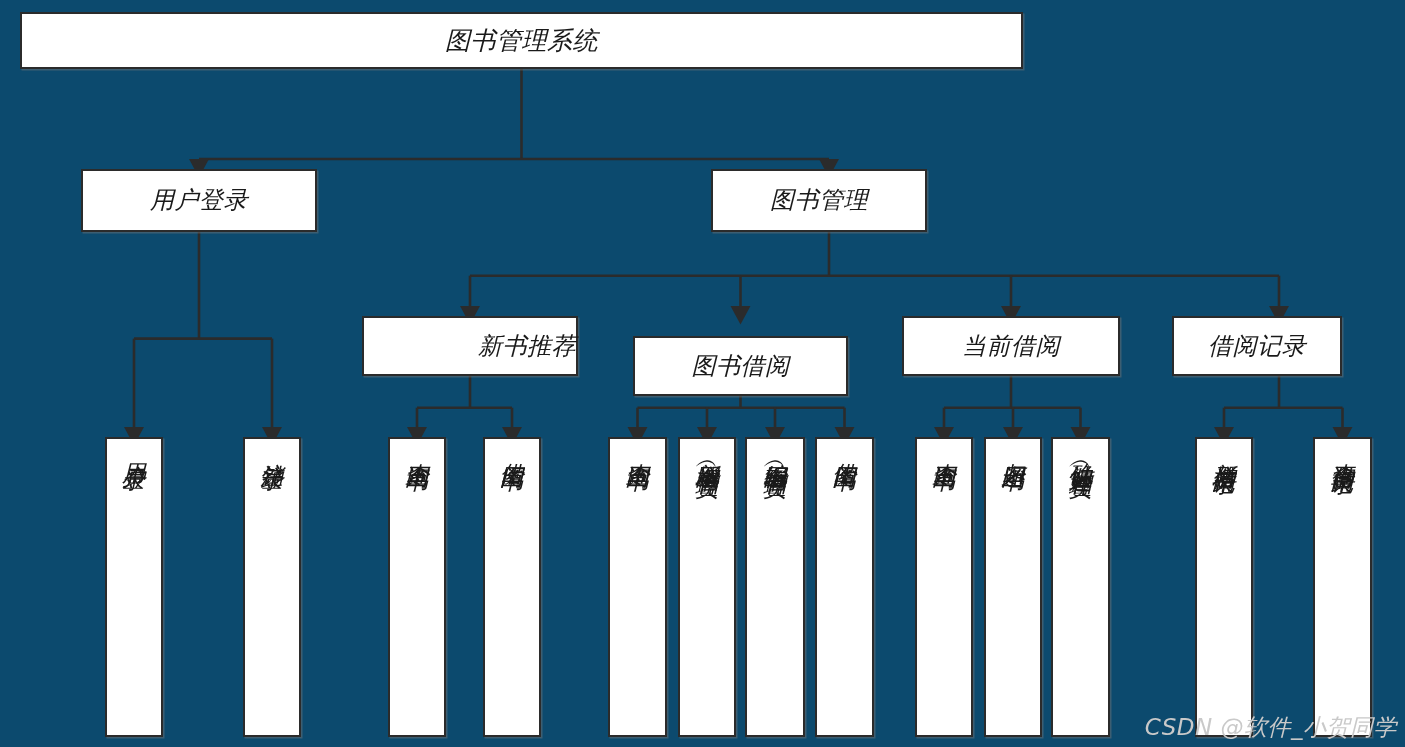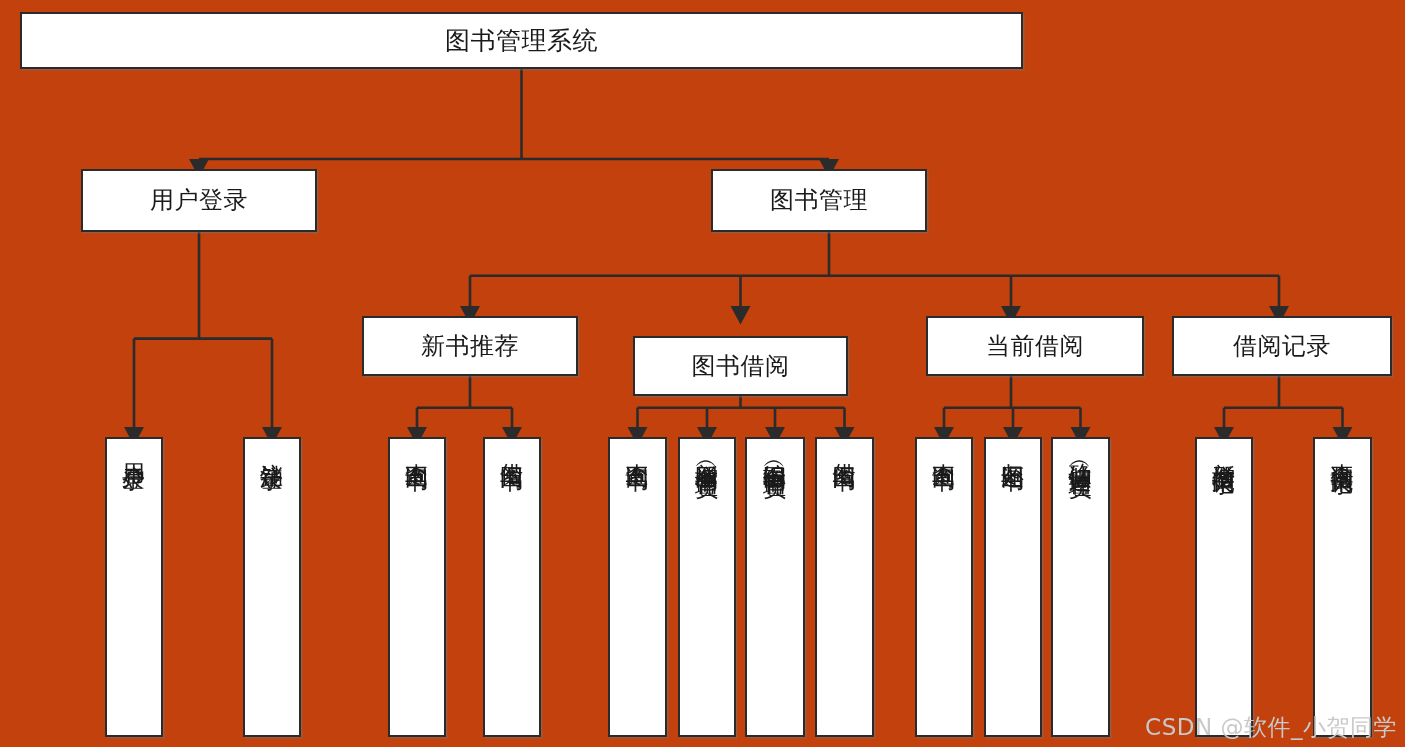--- a/index.html
+++ b/index.html
@@ -8,22 +8,23 @@
     padding: 0;
     background: #ffffff;
   }
   body {
     font-family: "DejaVu Sans", "Liberation Sans", sans-serif;
   }
   #diagram-root {
     position: relative;
     width: 1405px;
     height: 747px;
-    background: #c2410c;
+    background: #0c4a6e;
     overflow: hidden;
+    font-style: italic;
   }
   #edges-layer {
     position: absolute;
     left: 0;
     top: 0;
     width: 1405px;
     height: 747px;
     pointer-events: none;
   }
   .node {
@@ -130,30 +131,30 @@
     <span class="node-label">图书管理系统</span>
   </div>
 
   <div class="node horizontal" style="left: 81px; top: 169px; width: 236px; height: 63px;">
     <span class="node-label">用户登录</span>
   </div>
   <div class="node horizontal" style="left: 711px; top: 169px; width: 216px; height: 63px;">
     <span class="node-label">图书管理</span>
   </div>
 
-  <div class="node horizontal" style="left: 362px; top: 316px; width: 216px; height: 60px;">
+  <div class="node horizontal" style="left: 362px; top: 316px; width: 216px; height: 60px; justify-content: flex-end;">
     <span class="node-label">新书推荐</span>
   </div>
   <div class="node horizontal" style="left: 633px; top: 316px; width: 215px; height: 60px; margin-top: 20px;">
     <span class="node-label">图书借阅</span>
   </div>
-  <div class="node horizontal" style="left: 902px; top: 316px; width: 218px; height: 60px; margin-left: 24px;">
+  <div class="node horizontal" style="left: 902px; top: 316px; width: 218px; height: 60px;">
     <span class="node-label">当前借阅</span>
   </div>
-  <div class="node horizontal" style="left: 1172px; top: 316px; width: 220px; height: 60px;">
+  <div class="node horizontal" style="left: 1172px; top: 316px; width: 170px; height: 60px;">
     <span class="node-label">借阅记录</span>
   </div>
 
   <div class="node vertical" style="left: 105px; top: 437px; width: 58px; height: 300px;">
     <span class="node-label">用户登录</span>
   </div>
   <div class="node vertical" style="left: 243px; top: 437px; width: 58px; height: 300px;">
     <span class="node-label">注销登录</span>
   </div>
 

